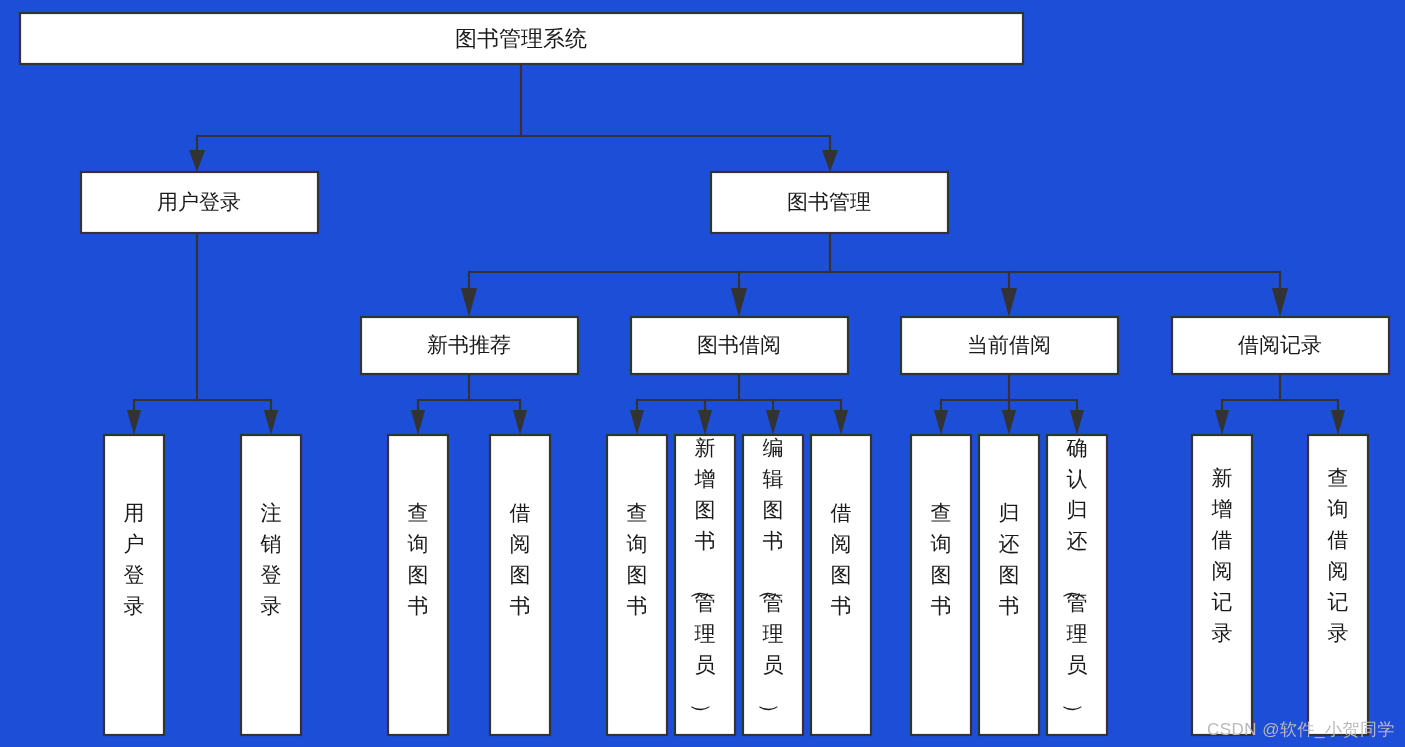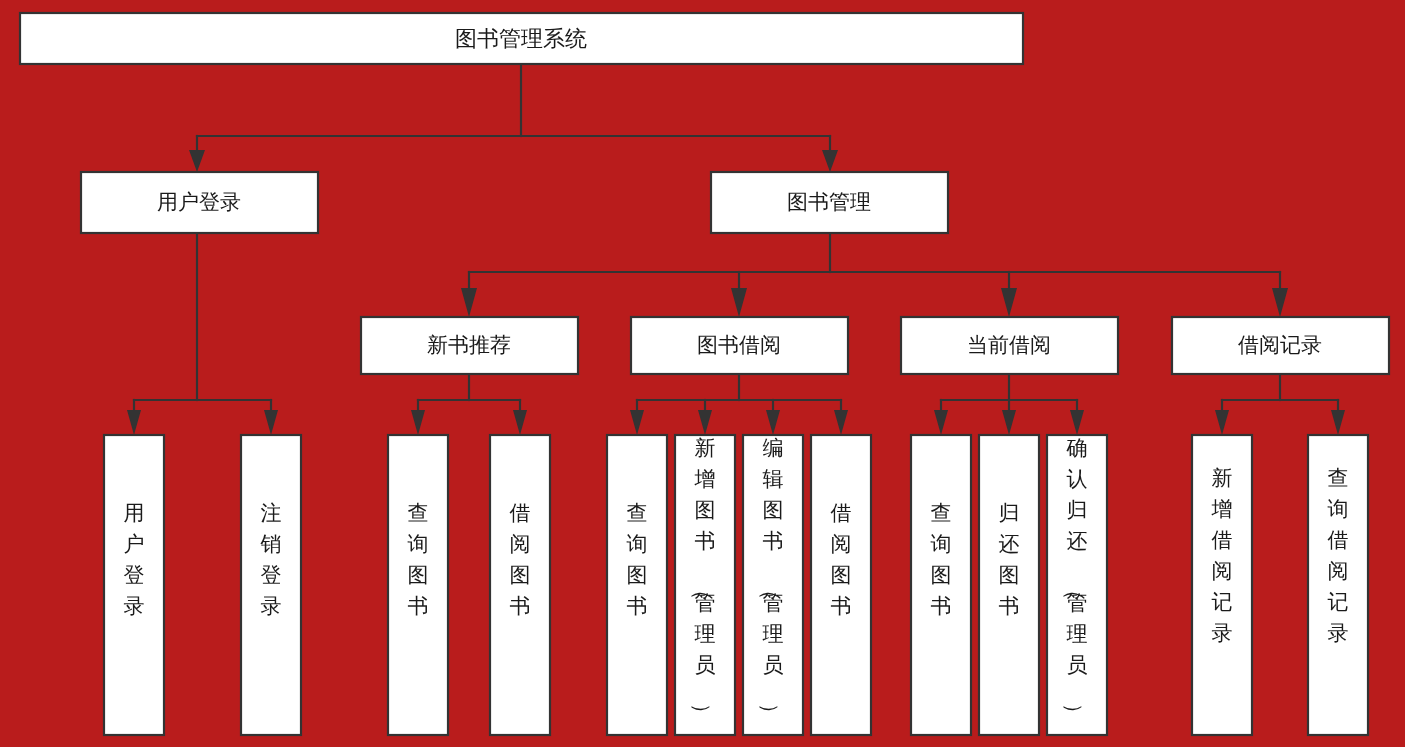--- a/index.html
+++ b/index.html
@@ -8,21 +8,21 @@
     padding: 0;
     background: #ffffff;
   }
   body {
     font-family: "Liberation Sans", "DejaVu Sans", sans-serif;
   }
   #canvas {
     position: relative;
     width: 1405px;
     height: 747px;
-    background: #b91c1c;
+    background: #1d4ed8;
     overflow: hidden;
   }
   svg.diagram {
     position: absolute;
     left: 0;
     top: 0;
     width: 1405px;
     height: 747px;
   }
   .node-box {
@@ -243,14 +243,15 @@
       <text class="vlabel" x="1222" y="485"><tspan x="1222" y="485">新</tspan><tspan x="1222" y="516">增</tspan><tspan x="1222" y="547">借</tspan><tspan x="1222" y="578">阅</tspan><tspan x="1222" y="609">记</tspan><tspan x="1222" y="640">录</tspan></text>
     </g>
 
     <g>
       <rect class="node-box" x="1308" y="435" width="60" height="300"></rect>
       <text class="vlabel" x="1338" y="485"><tspan x="1338" y="485">查</tspan><tspan x="1338" y="516">询</tspan><tspan x="1338" y="547">借</tspan><tspan x="1338" y="578">阅</tspan><tspan x="1338" y="609">记</tspan><tspan x="1338" y="640">录</tspan></text>
     </g>
 
   </svg>
 
+  <div class="watermark">CSDN @软件_小贺同学</div>
 
 </div>
 
 </body></html>

